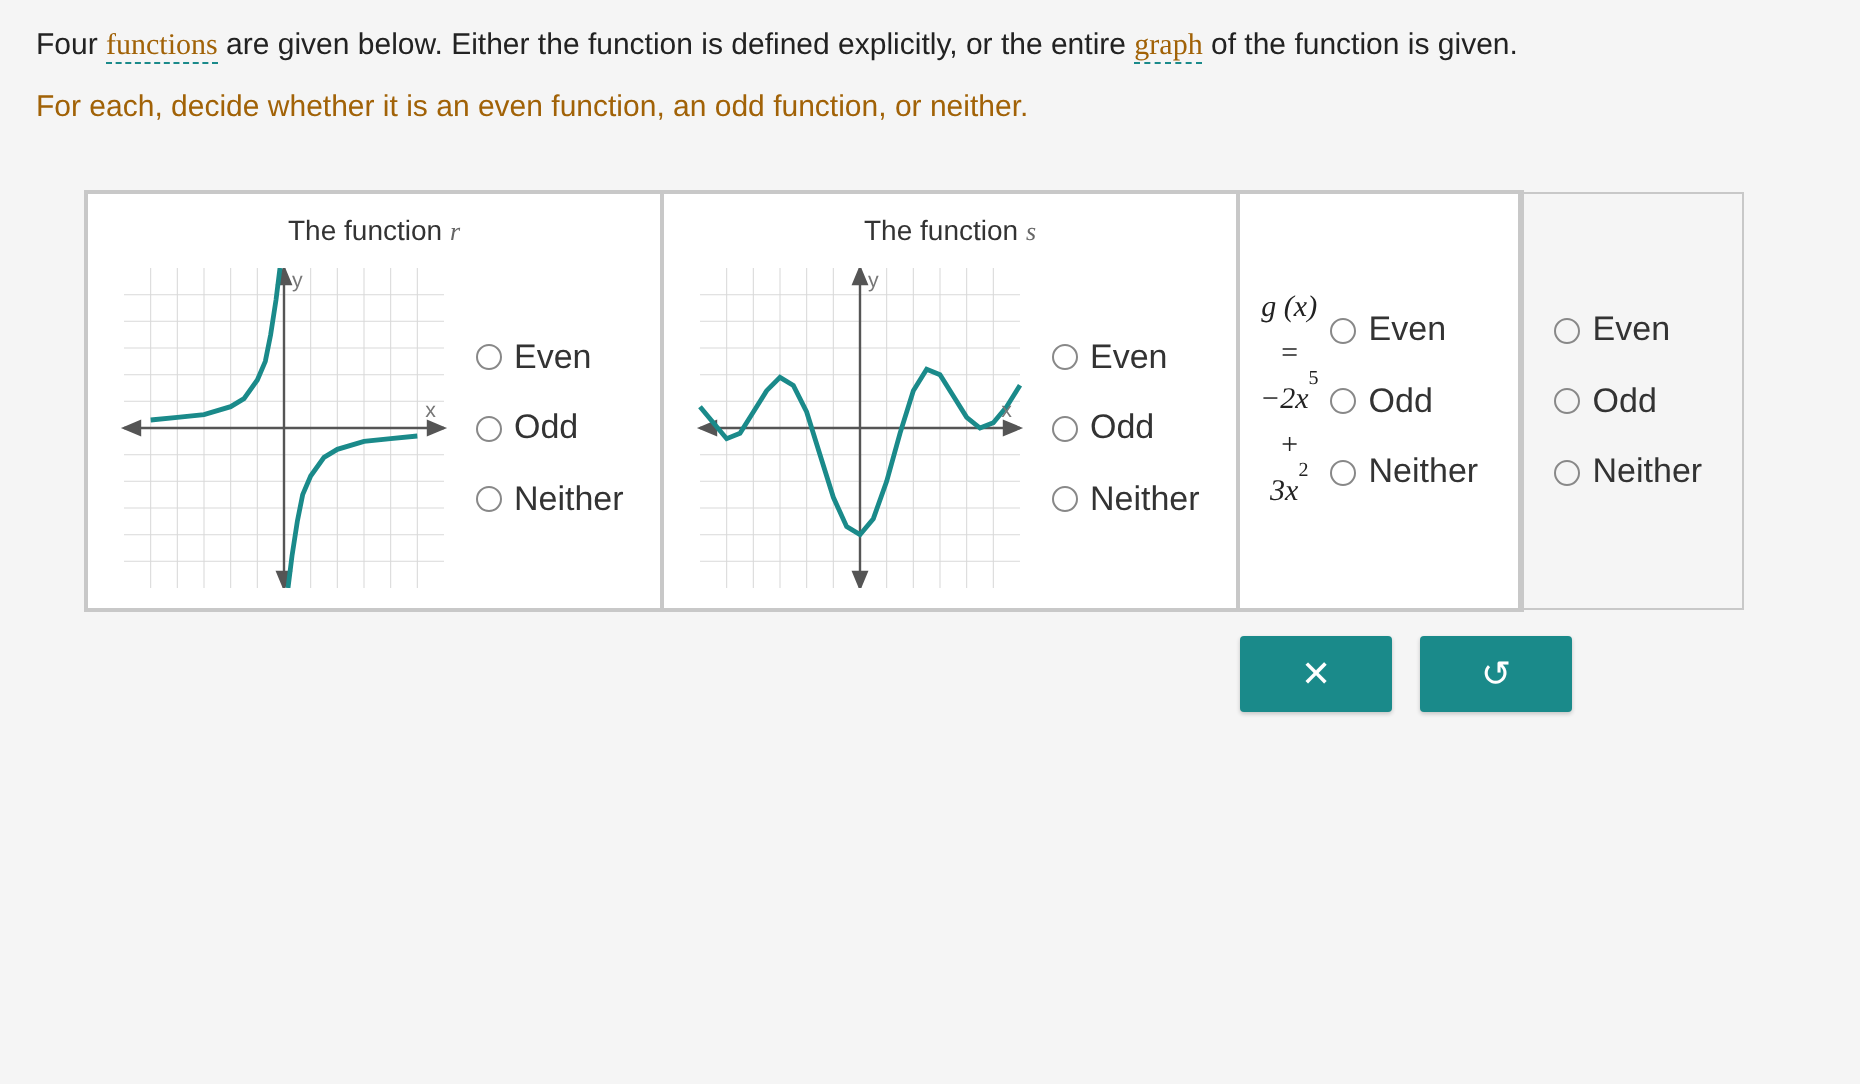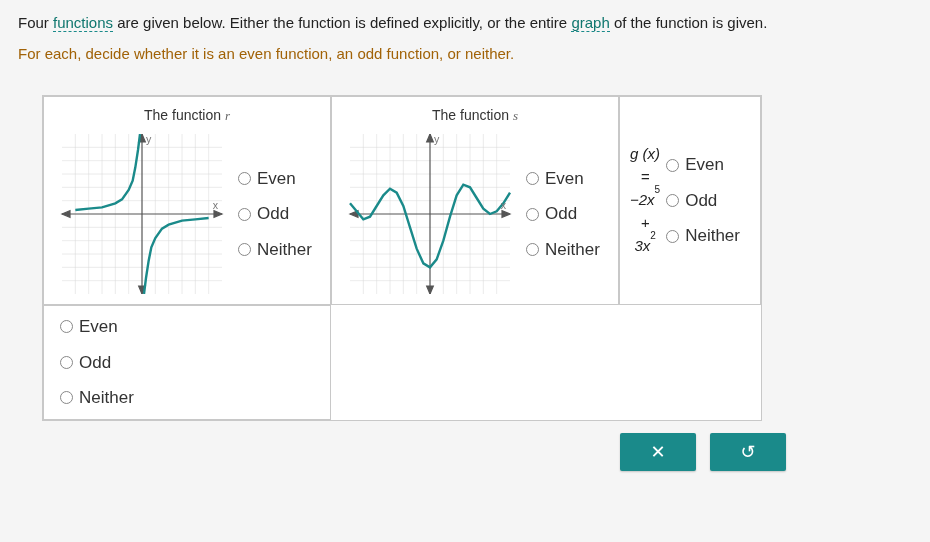--- a/index.html
+++ b/index.html
@@ -8,30 +8,31 @@
     background: #f5f5f5;
     width: 930px;
     height: 542px;
     color: #333;
     padding: 12px 18px;
     font-size: 15px;
     line-height: 1.5;
   }
   .intro { margin-bottom: 8px; color: #222; }
   .intro .term {
-    color: #0f766e;
+    color: #a16207;
     border-bottom: 1px dashed #1a8a8a;
     cursor: pointer;
+    font-family: Liberation Serif, serif;
   }
   .intro2 { margin-bottom: 30px; color: #a16207; }
 
   .grid {
     border: 1px solid #c8c8c8;
     display: grid;
-    grid-template-columns: 1fr 1fr 1fr;
+    grid-template-columns: 1fr 1fr 1fr 1fr;
     width: 720px;
     margin-left: 24px;
     background:#fff;
   }
   .cell {
     border: 0.5px solid #c8c8c8;
     display: flex;
     align-items: center;
     padding: 8px 10px;
     min-height: 0;
@@ -58,21 +59,21 @@
 
   .radio-row { display:flex; align-items:center; gap:6px; cursor:pointer; }
   .radio-circle {
     width: 13px; height: 13px; border: 1.5px solid #888; border-radius:50%;
     display:inline-block; flex-shrink:0;
   }
 
   .formula-cell { min-height: 90px; }
   .formula {
     flex: 1;
-    font-family: Liberation Sans, sans-serif;
+    font-family: Liberation Serif, serif;
     font-style: italic;
     font-size: 15px;
     color: #222;
     text-align: center;
     position: relative;
   }
   .formula sup { font-size: 10px; font-style: normal; position: relative; top: -0.6em; }
 
   .action-bar {
     display:flex;

